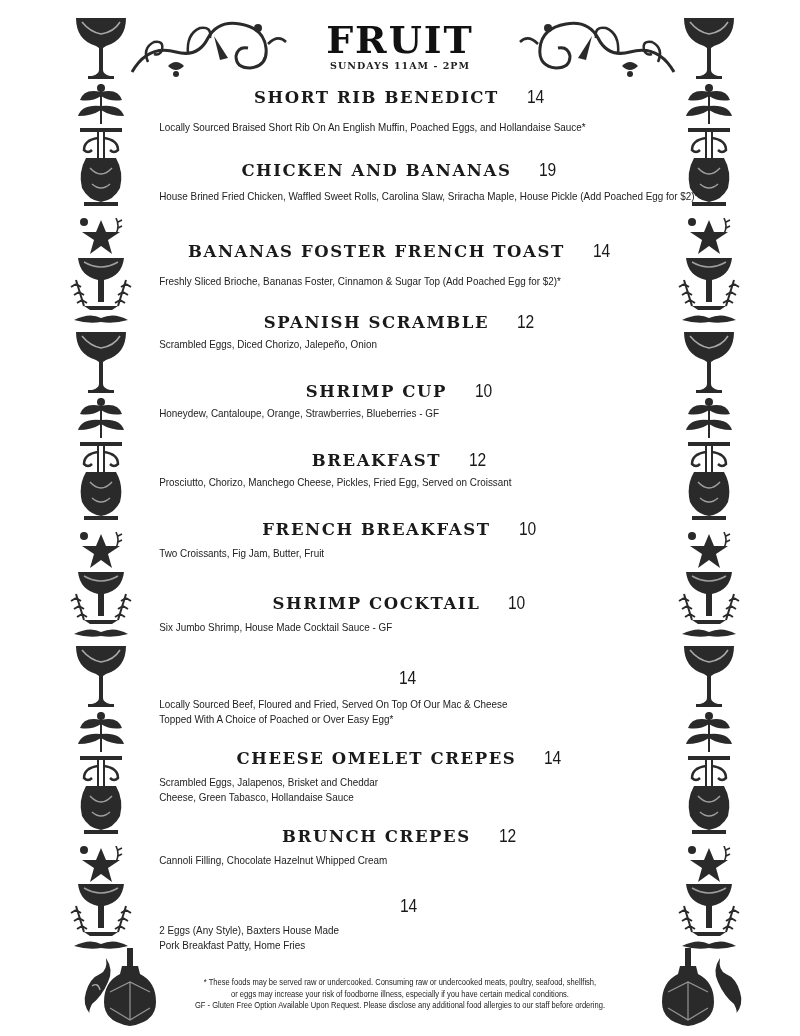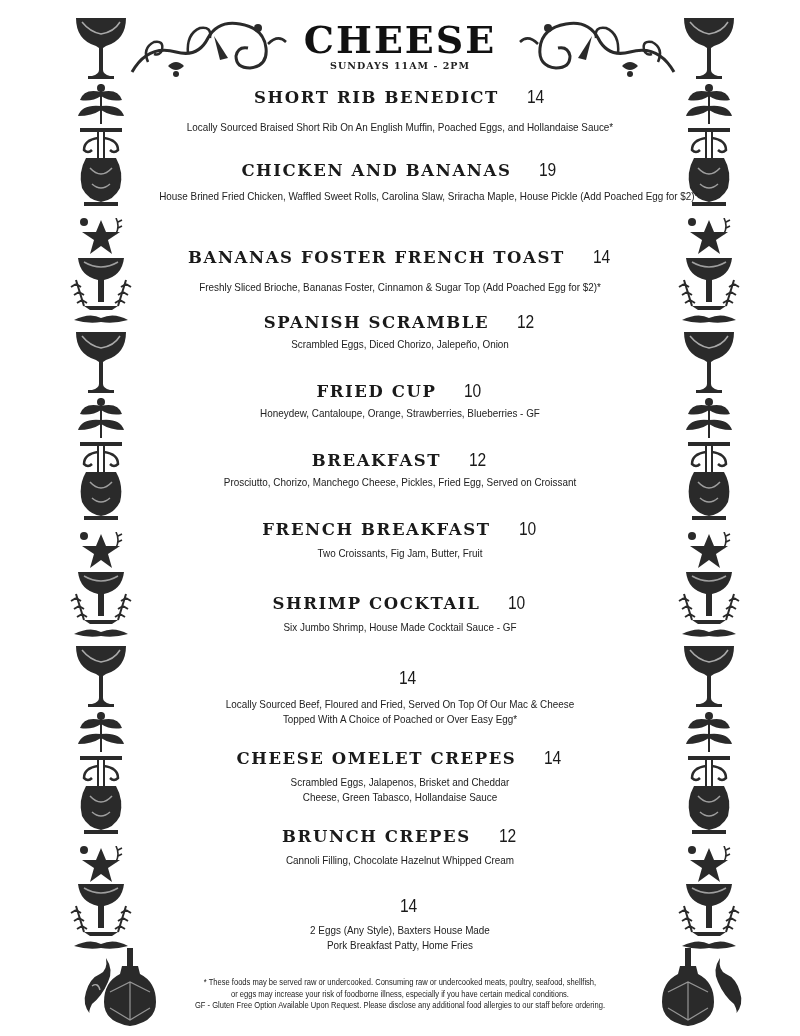--- a/index.html
+++ b/index.html
@@ -6,21 +6,21 @@
   body{width:800px;height:1036px;position:relative;overflow:hidden;font-family:"Liberation Sans",sans-serif;color:#1c1c1c;}
   .border-col{position:absolute;top:18px;width:62px;height:1010px;}
   .border-left{left:70px;}
   .border-right{left:678px;}
   .ornament{position:absolute;left:0;width:62px;}
   .scroll{position:absolute;top:14px;height:70px;}
   .scroll-left{left:128px;width:160px;}
   .scroll-right{left:518px;width:160px;}
   .title{position:absolute;top:18px;left:0;width:800px;text-align:center;font-family:"DejaVu Serif",serif;font-weight:bold;font-size:38px;letter-spacing:2px;color:#111;line-height:44px;}
   .subtitle{position:absolute;top:60px;left:0;width:800px;text-align:center;font-family:"DejaVu Serif",serif;font-weight:bold;font-size:9.5px;letter-spacing:1px;color:#222;}
-  .item{position:absolute;left:120px;width:560px;text-align:center;}
+  .item{position:absolute;left:120px;width:560px;}
   .item-head{display:flex;justify-content:center;align-items:baseline;gap:0;}
   .item-name{font-family:"DejaVu Serif",serif;font-weight:bold;font-size:16.5px;letter-spacing:1.6px;color:#1a1a1a;}
   .item-price{font-family:"Liberation Sans Narrow","Liberation Sans",sans-serif;font-size:19px;color:#1a1a1a;margin-left:26px;transform:scaleX(0.82);display:inline-block;}
   .item-desc{font-family:"Liberation Sans",sans-serif;font-size:11.5px;color:#222;line-height:15px;transform:scaleX(0.86);transform-origin:center;white-space:nowrap;}
   .footer{position:absolute;top:977px;left:150px;width:500px;text-align:center;font-size:8.6px;line-height:11.5px;color:#222;transform:scaleX(0.88);transform-origin:center;white-space:nowrap;}
 </style>
 </head>
 <body>
 
 <svg width="0" height="0" style="position:absolute">
@@ -182,58 +182,58 @@
   <svg class="ornament" style="top:930px;height:80px;width:60px;left:-20px" viewBox="0 0 60 80">
     <rect x="27" y="0" width="6" height="18" fill="#2a2a2a"></rect>
     <path d="M22 18 H38 L40 26 Q56 34 56 54 Q56 74 30 78 Q4 74 4 54 Q4 34 20 26Z" fill="#2a2a2a"></path>
     <path d="M10 44 L30 34 L50 44 M10 60 L30 72 L50 60 M30 34 V72" stroke="#fff" stroke-width="1.2" fill="none" opacity=".5"></path>
   </svg>
   <svg class="ornament" style="top:938px;height:60px;width:40px;left:30px;transform:scaleX(-1)" viewBox="0 0 40 60">
     <path d="M28 2 Q36 14 30 26 Q24 40 14 48 Q10 56 12 58 Q4 48 8 36 Q12 22 22 18 Q30 14 28 2Z" fill="#2a2a2a"></path>
   </svg>
 </div>
 
-<div class="title">CHEESE</div>
+<div class="title">FRUIT</div>
 <div class="subtitle">SUNDAYS 11AM - 2PM</div>
 
 <div class="item" style="top:86px">
   <div class="item-head">
       <span class="item-name">SHORT RIB BENEDICT</span>
       <span class="item-price">14</span>
     </div>
   <div class="item-desc" style="margin-top:12px">Locally Sourced Braised Short Rib On An English Muffin, Poached Eggs, and Hollandaise Sauce*</div>
 </div>
 
 <div class="item" style="top:159px">
   <div class="item-head">
       <span class="item-name">CHICKEN AND BANANAS</span>
       <span class="item-price">19</span>
     </div>
   <div class="item-desc" style="margin-top:8px">House Brined Fried Chicken, Waffled Sweet Rolls, Carolina Slaw, Sriracha Maple, House Pickle (Add Poached Egg for $2)*</div>
 </div>
 
-<div class="item" style="top:246px">
+<div class="item" style="top:240px">
   <div class="item-head">
       <span class="item-name">BANANAS FOSTER FRENCH TOAST</span>
       <span class="item-price">14</span>
     </div>
   <div class="item-desc" style="margin-top:12px">Freshly Sliced Brioche, Bananas Foster, Cinnamon &amp; Sugar Top (Add Poached Egg for $2)*</div>
 </div>
 
 <div class="item" style="top:311px">
   <div class="item-head">
       <span class="item-name">SPANISH SCRAMBLE</span>
       <span class="item-price">12</span>
     </div>
   <div class="item-desc" style="margin-top:4px">Scrambled Eggs, Diced Chorizo, Jalepeño, Onion</div>
 </div>
 
 <div class="item" style="top:380px">
   <div class="item-head">
-      <span class="item-name">FRIED CUP</span>
+      <span class="item-name">SHRIMP CUP</span>
       <span class="item-price">10</span>
     </div>
   <div class="item-desc" style="margin-top:4px">Honeydew, Cantaloupe, Orange, Strawberries, Blueberries - GF</div>
 </div>
 
 <div class="item" style="top:449px">
   <div class="item-head">
       <span class="item-name">BREAKFAST</span>
       <span class="item-price">12</span>
     </div>

